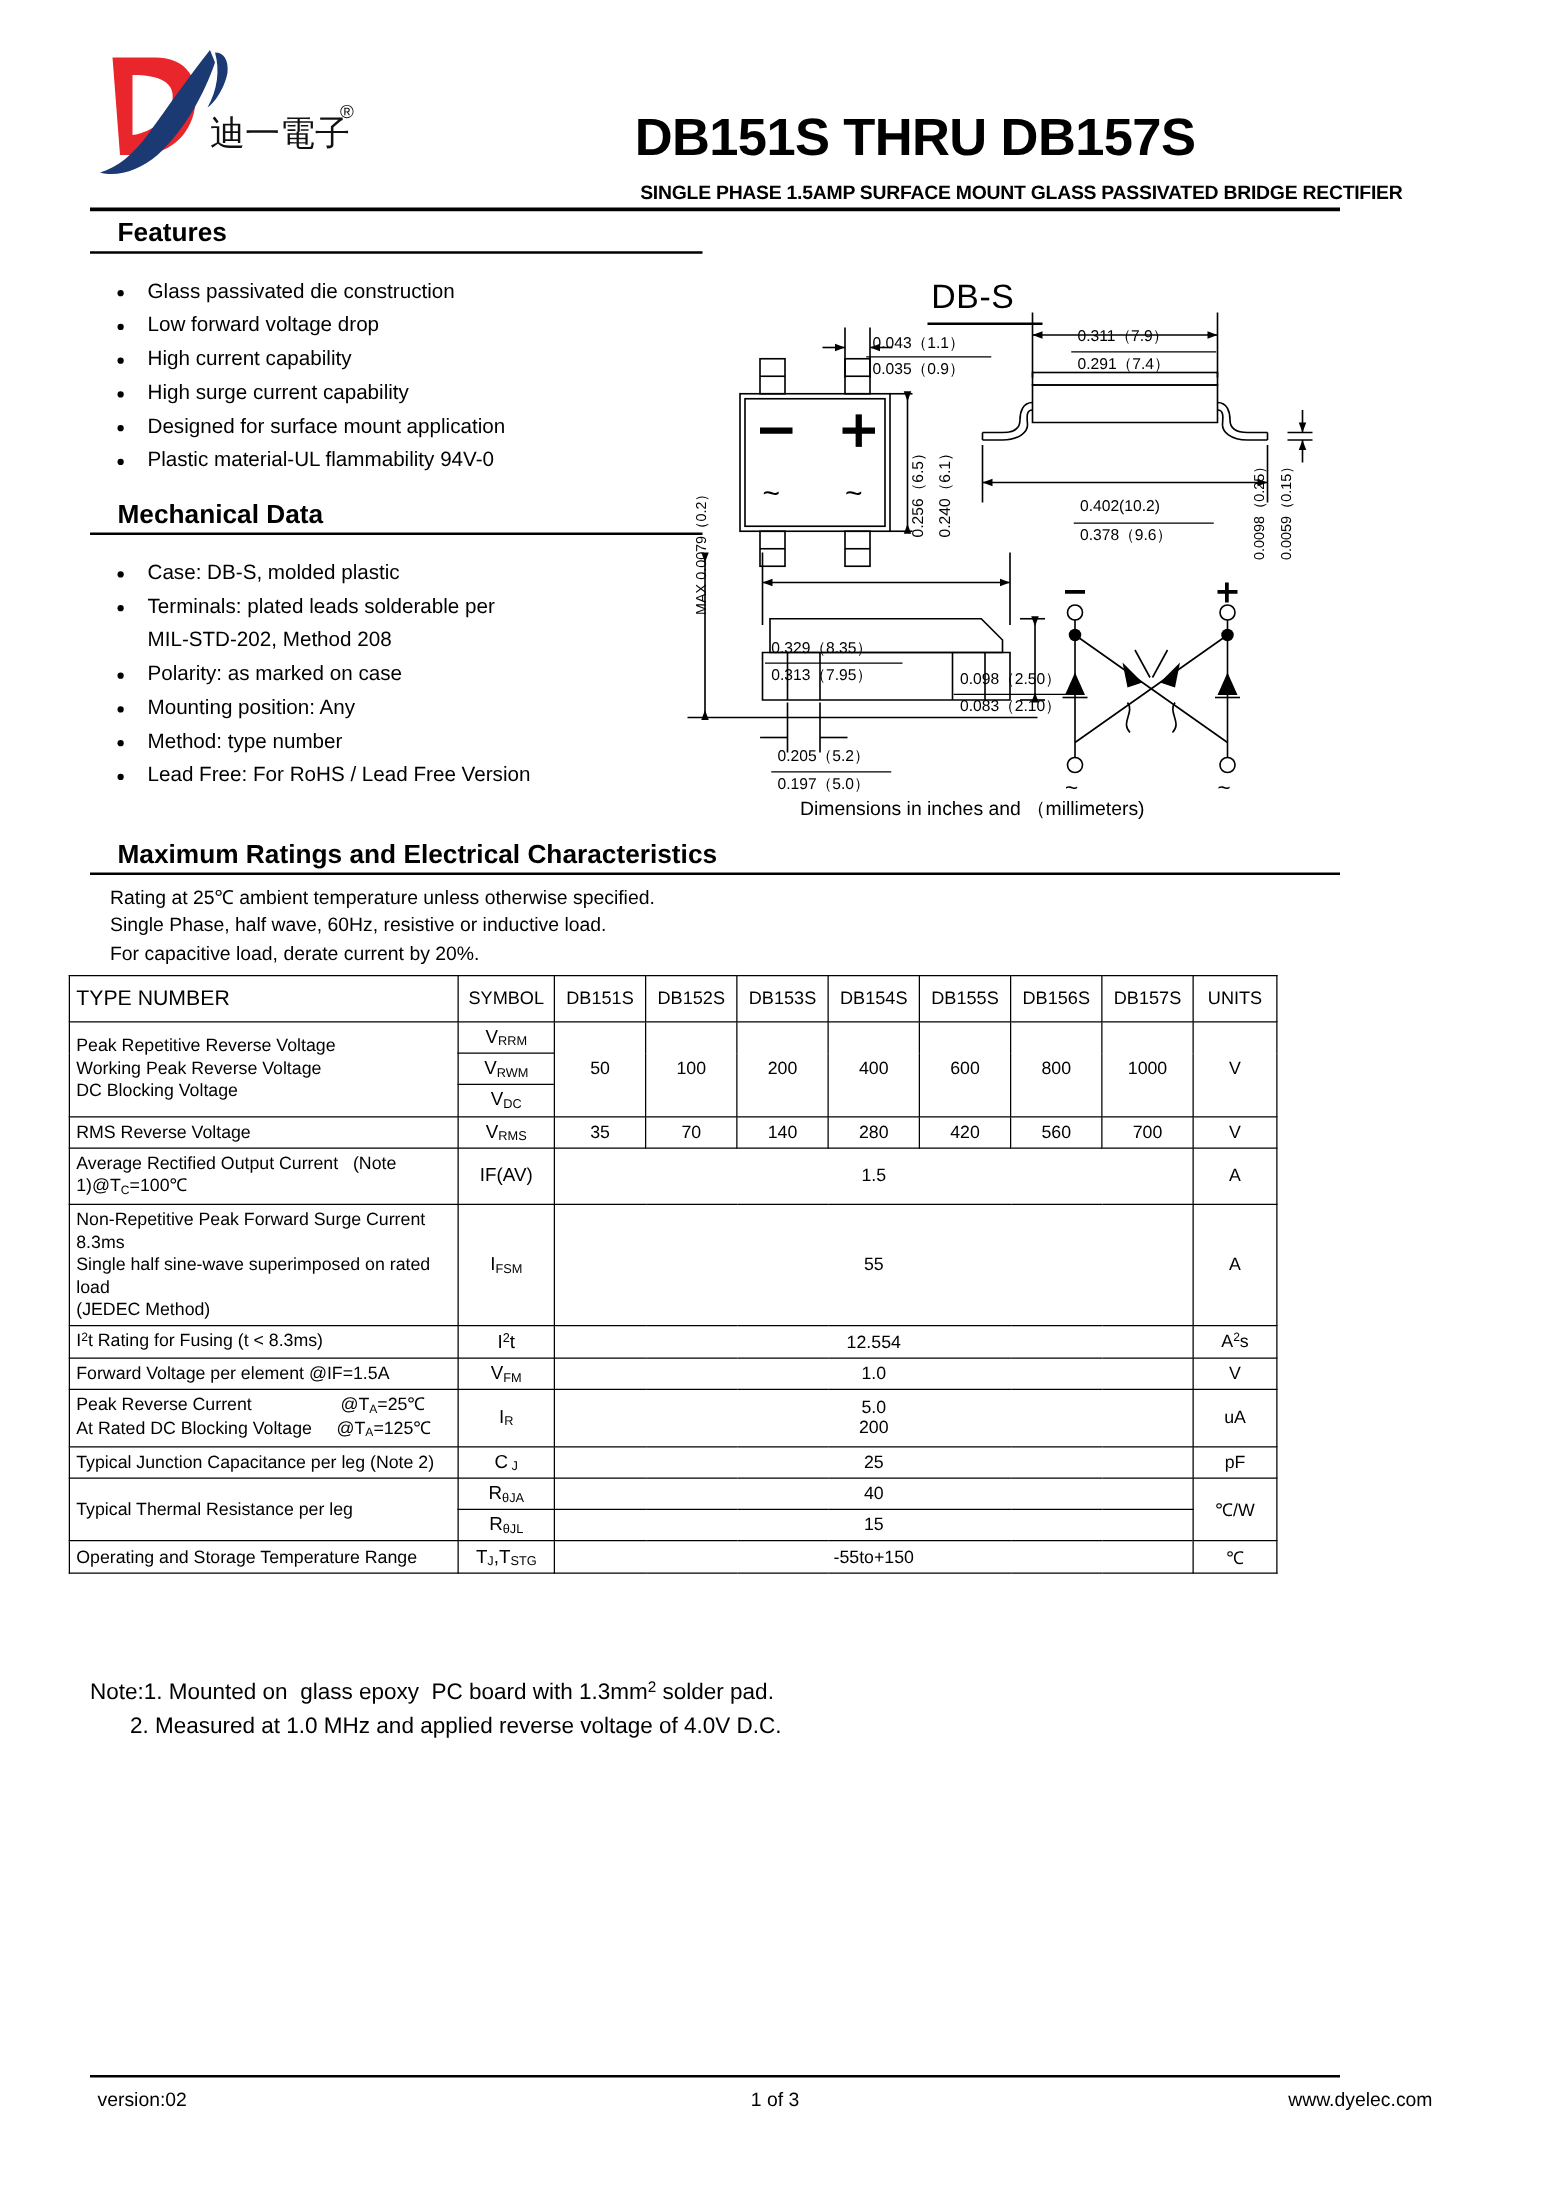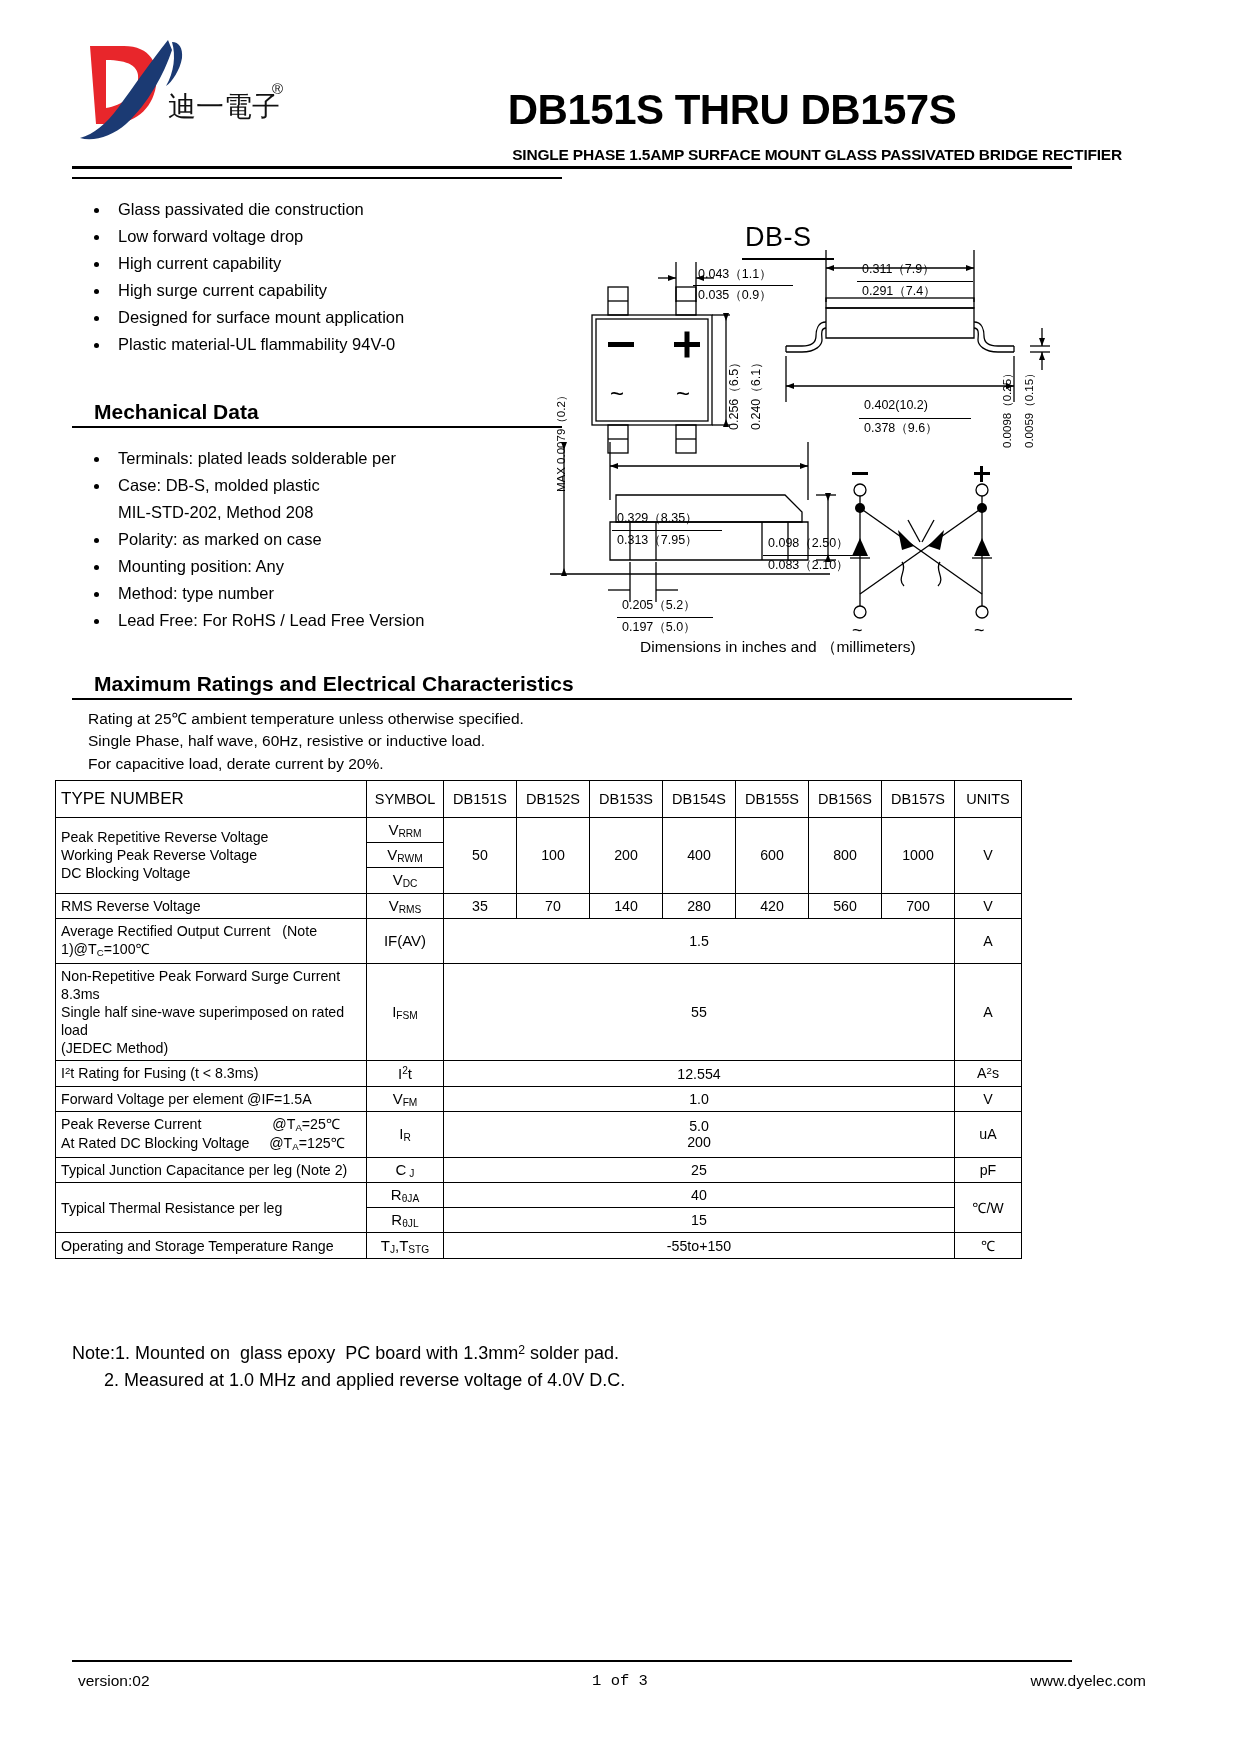--- a/index.html
+++ b/index.html
@@ -82,21 +82,21 @@
   .sym{font-size:15px;}
 
   
   .footnotes{position:absolute;left:72px;top:1340px;font-size:18px;line-height:1.5;}
   .footnotes .l2{padding-left:32px;}
 
   
   .rule-bot{position:absolute;left:72px;top:1660px;width:1000px;height:2px;background:#000;}
   .foot{position:absolute;top:1672px;font-size:15.5px;}
   .foot-l{left:78px;}
-  .foot-c{left:0;width:1240px;text-align:center;font-family:Liberation Mono, monospace;}
+  .foot-c{left:0;width:1240px;text-align:center;}
   .foot-r{left:0;width:1240px;text-align:right;padding-right:94px;box-sizing:border-box;}
 </style>
 </head>
 <body>
 
 <div class="page">
 
   <div class="header">
     <div class="logo">
       <svg width="230" height="120" viewBox="0 0 230 120">
@@ -106,37 +106,38 @@
         <text x="96" y="78" font-family="DejaVu Sans, sans-serif" font-size="28" fill="#111">迪一電子</text>
         <text x="200" y="56" font-family="Liberation Sans, sans-serif" font-size="15" fill="#111">®</text>
       </svg>
     </div>
     <div class="title-main">DB151S THRU DB157S</div>
     <div class="title-sub">SINGLE PHASE 1.5AMP SURFACE MOUNT GLASS PASSIVATED BRIDGE RECTIFIER</div>
   </div>
   <div class="rule-top"></div>
 
   <div class="sec features-box">
+    <div class="sec-title">Features</div>
     <div class="sec-underline"></div>
     <ul class="bullets">
       <li>Glass passivated die construction</li>
       <li>Low forward voltage drop</li>
       <li>High current capability</li>
       <li>High surge current capability</li>
       <li>Designed for surface mount application</li>
       <li>Plastic material-UL flammability 94V-0</li>
     </ul>
   </div>
 
   <div class="sec mech-box">
     <div class="sec-title">Mechanical Data</div>
     <div class="sec-underline"></div>
     <ul class="bullets">
+      <li>Case: DB-S, molded plastic</li>
       <li>Terminals: plated leads solderable per</li>
-      <li>Case: DB-S, molded plastic</li>
       <li class="cont">MIL-STD-202, Method 208</li>
       <li>Polarity: as marked on case</li>
       <li>Mounting position: Any</li>
       <li>Method: type number</li>
       <li>Lead Free: For RoHS / Lead Free Version</li>
     </ul>
   </div>
 
   <div class="dbs-label">DB-S</div>
   <div class="dbs-rule"></div>

